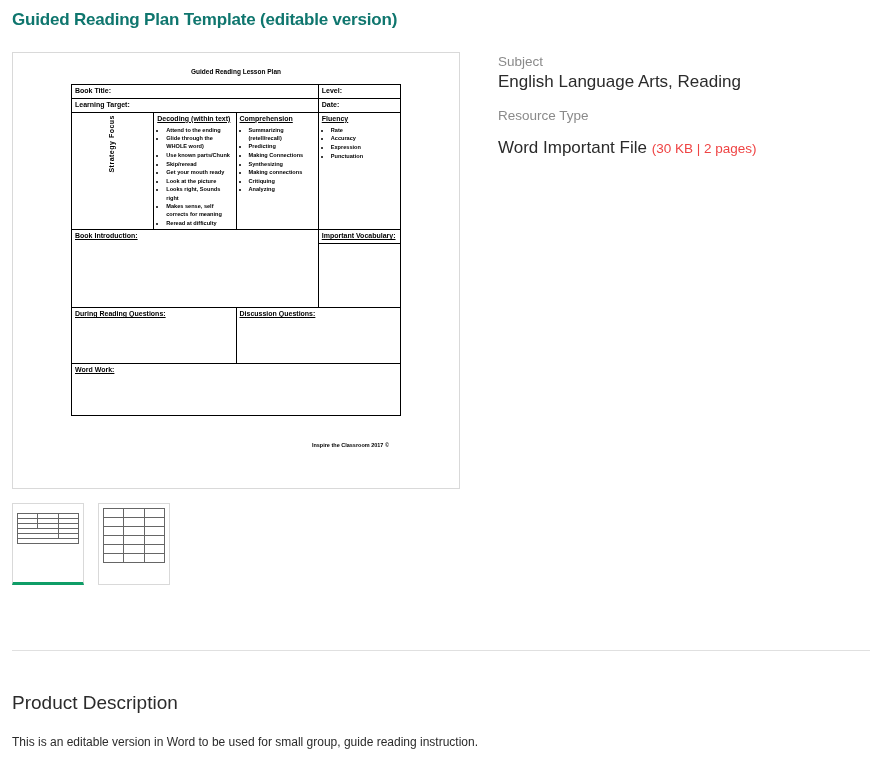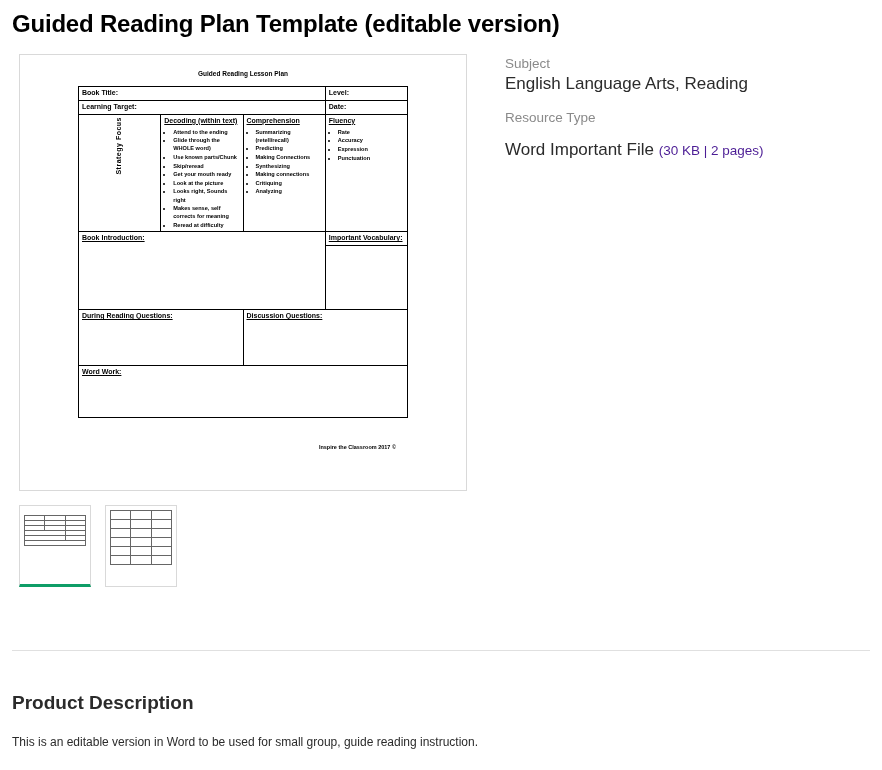--- a/index.html
+++ b/index.html
@@ -11,30 +11,30 @@
     color: #2b2b2b;
   }
   .page {
     width: 882px;
     height: 770px;
     position: relative;
     overflow: hidden;
     background: #fff;
   }
   .product-title {
-    font-size: 24px;
+    font-size: 17px;
     font-weight: bold;
-    color: #000000;
+    color: #0f766e;
     margin: 10px 0 0 12px;
     letter-spacing: -0.2px;
   }
   .content-row {
     display: flex;
-    margin-top: 16px;
-    padding-left: 19px;
+    margin-top: 22px;
+    padding-left: 12px;
   }
   
   .preview-col {
     width: 450px;
     flex: 0 0 450px;
   }
   .preview-frame {
     width: 448px;
     height: 437px;
     border: 1px solid #d9d9d9;
@@ -153,37 +153,37 @@
     color: #8a8a8a;
     margin-bottom: 2px;
   }
   .meta-value {
     font-size: 17px;
     color: #2b2b2b;
     line-height: 1.35;
   }
   .meta-sub {
     font-size: 13.5px;
-    color: #4c1d95;
+    color: #ef4444;
   }
   
   .divider {
     position: absolute;
     left: 12px;
     top: 650px;
     width: 858px;
     height: 1px;
     background: #e0e0e0;
   }
   .desc-title {
     position: absolute;
     left: 12px;
     top: 692px;
     font-size: 19px;
-    font-weight: bold;
+    font-weight: normal;
     color: #2b2b2b;
   }
   .desc-body {
     position: absolute;
     left: 12px;
     top: 735px;
     font-size: 12px;
     color: #2b2b2b;
   }
 </style>

